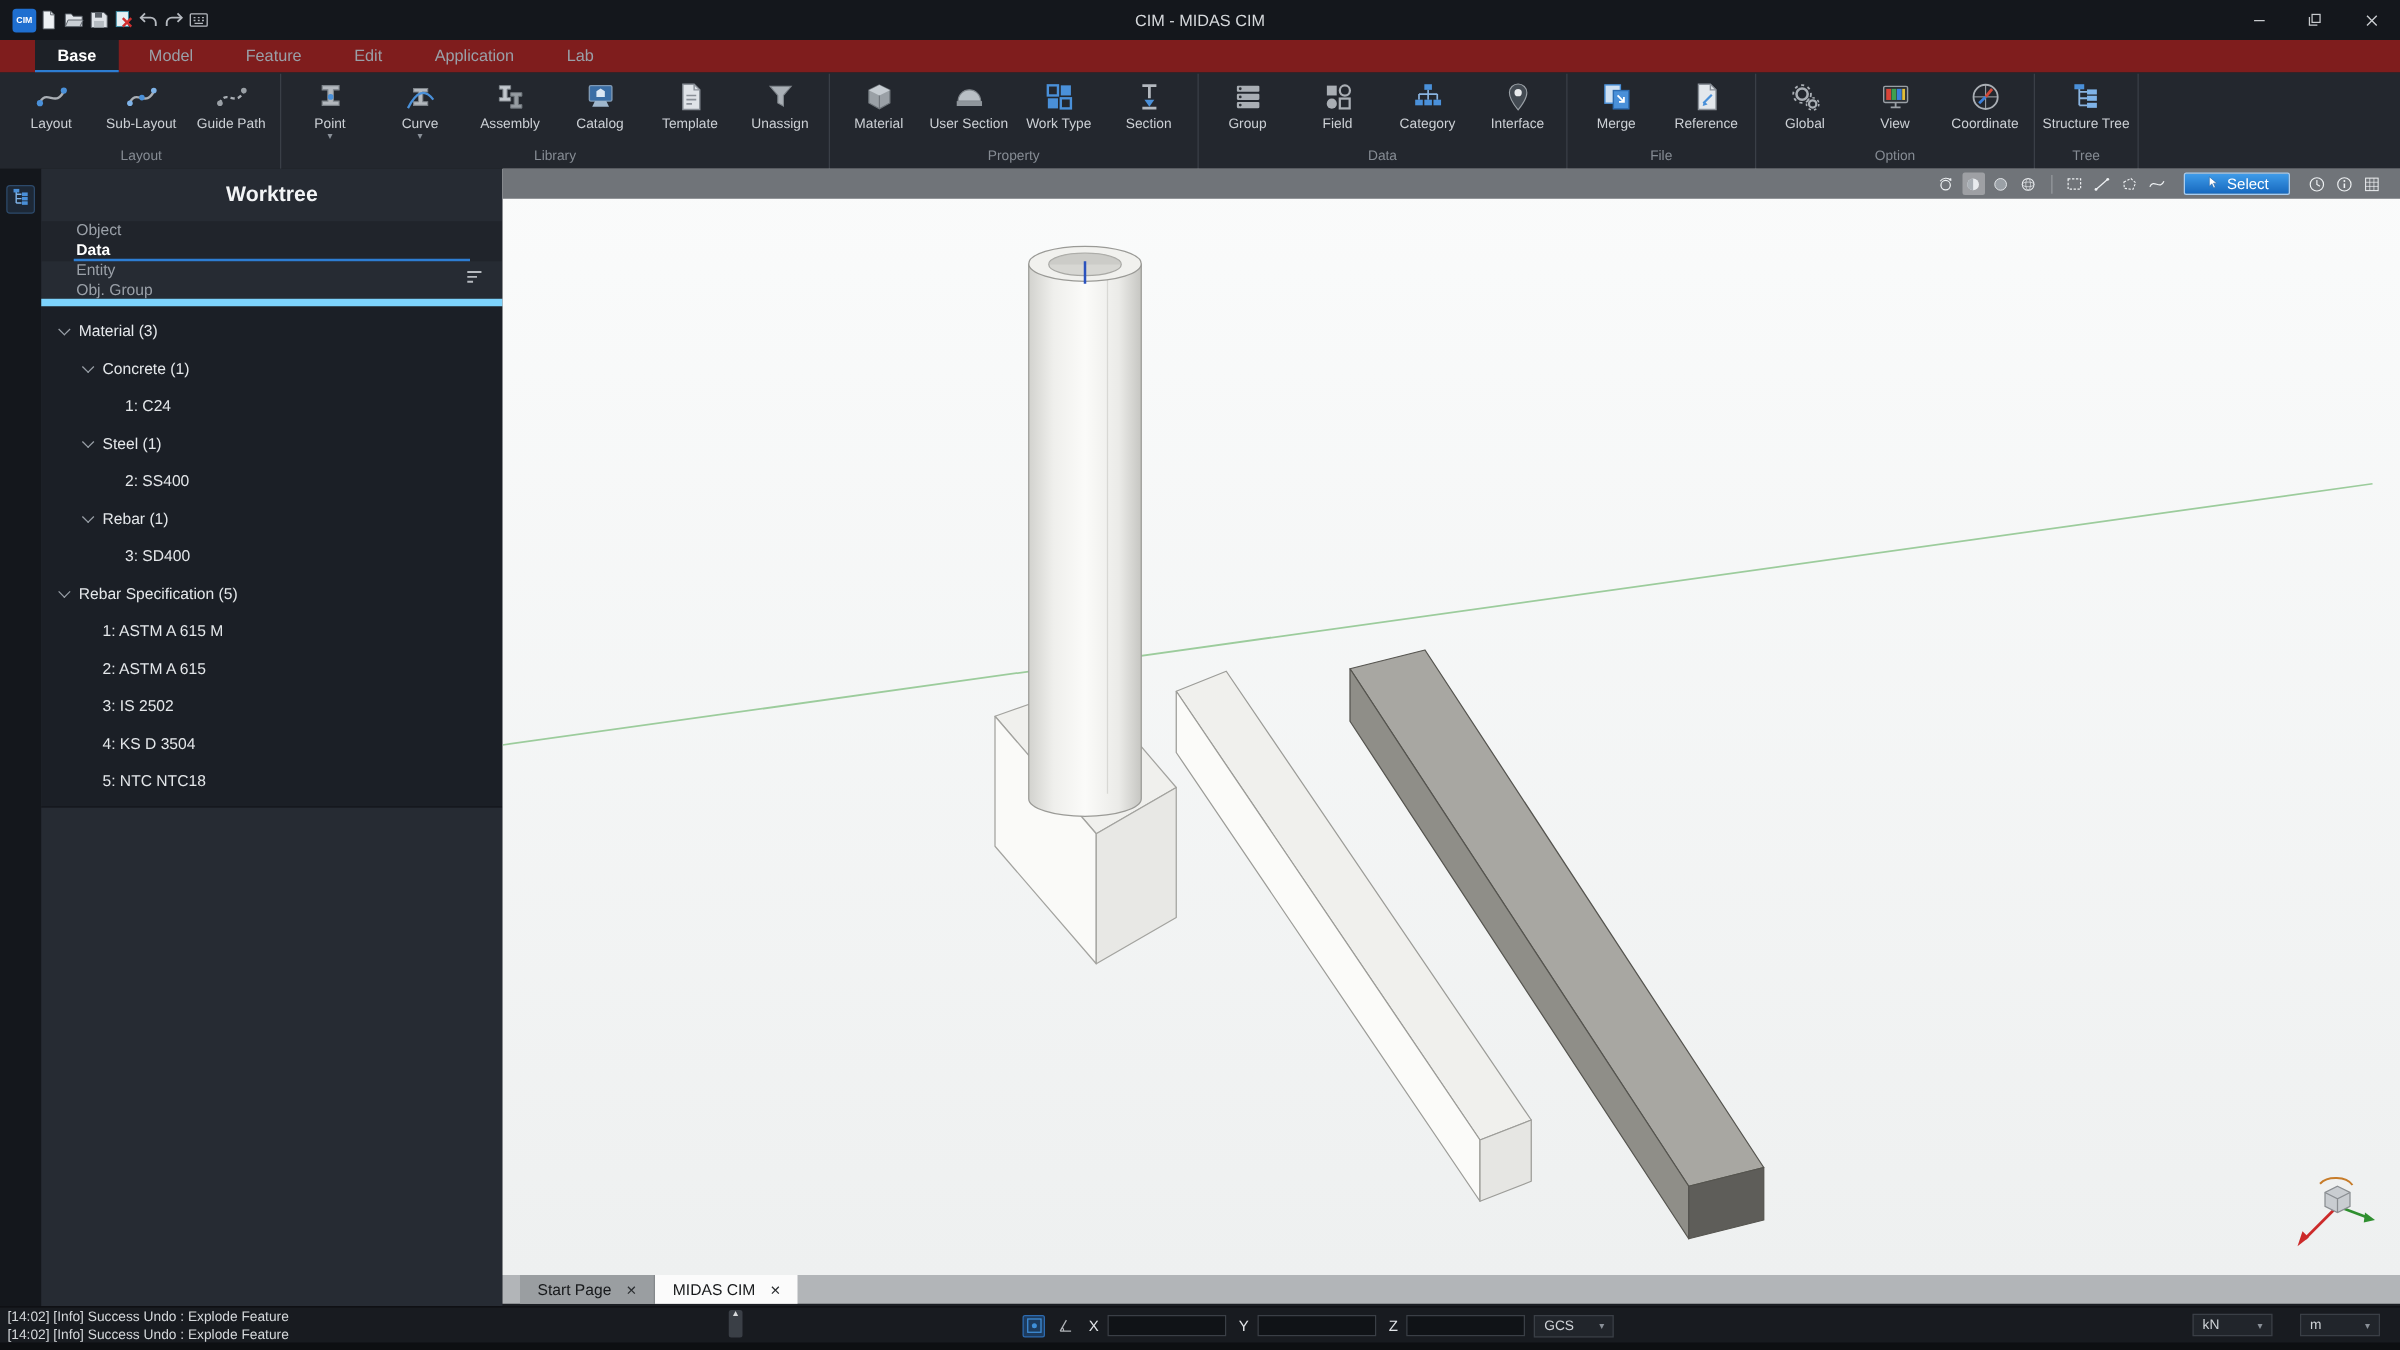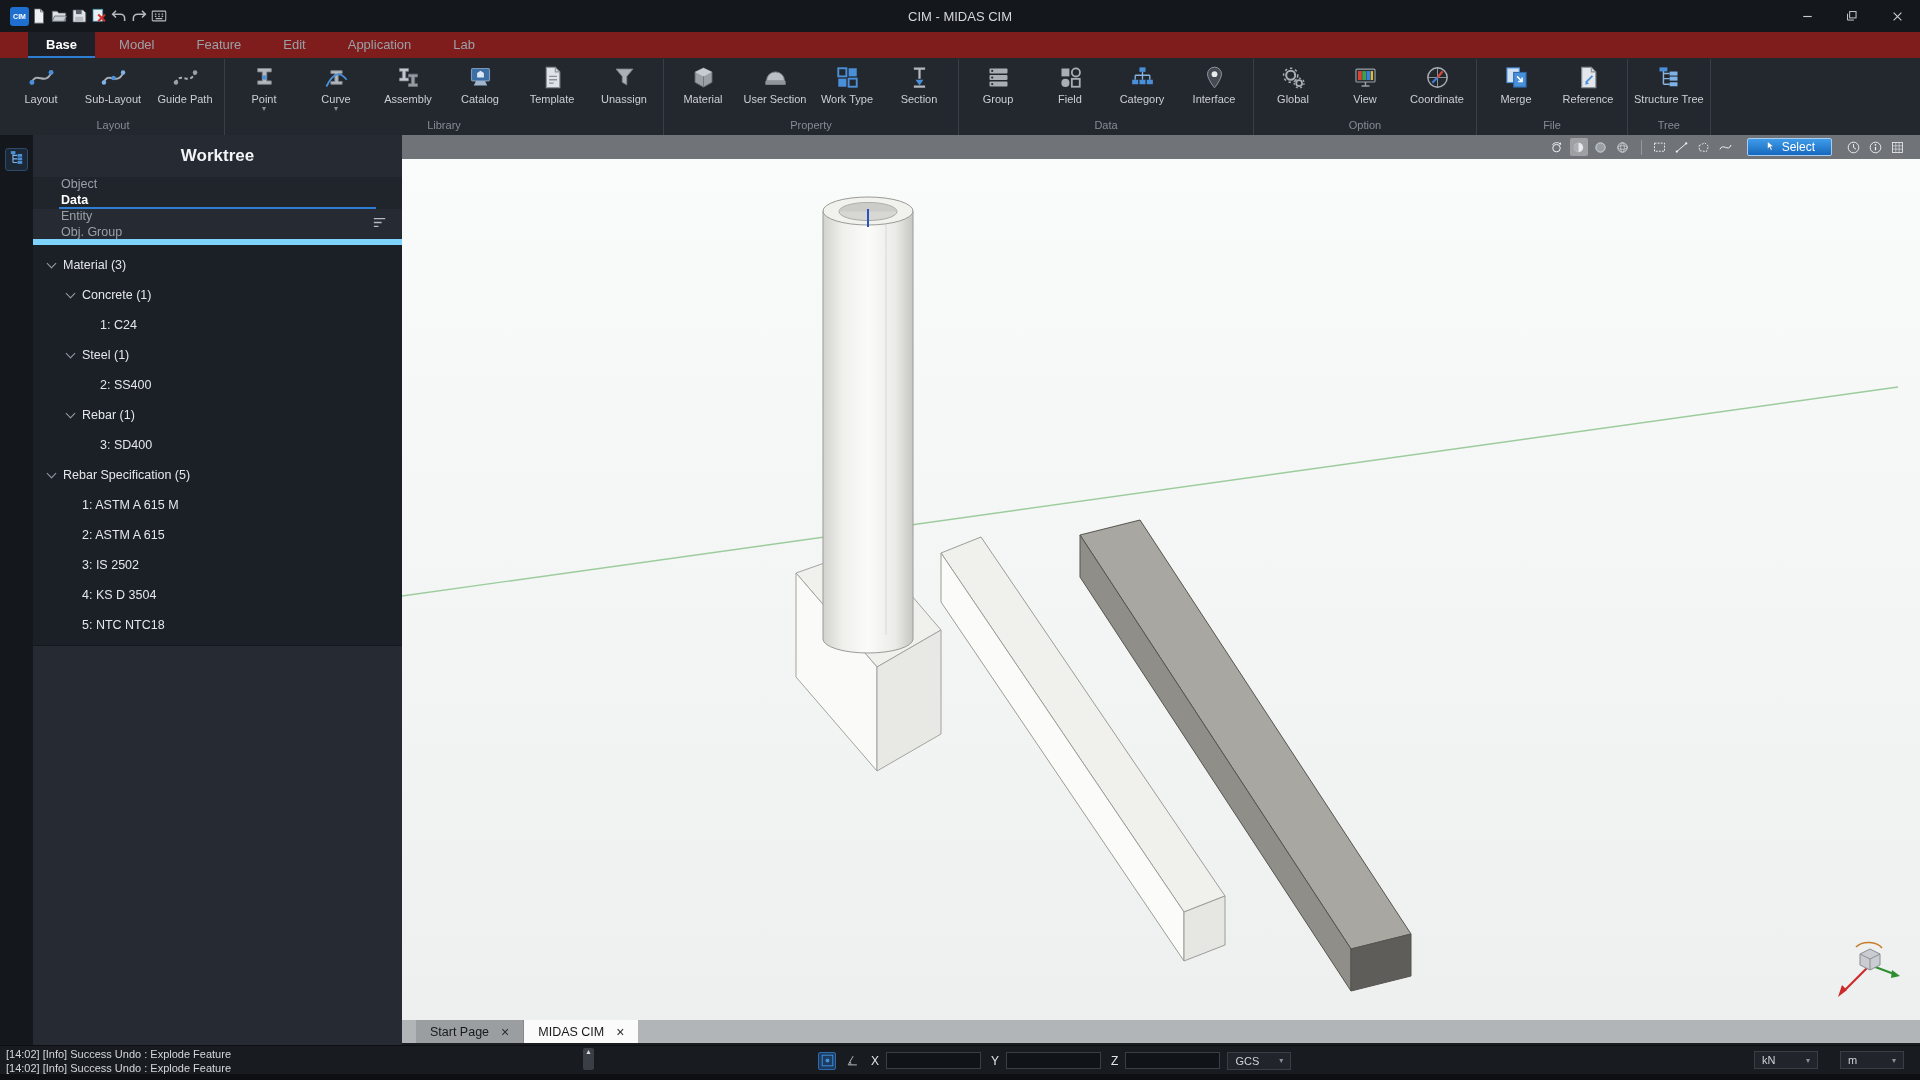--- a/index.html
+++ b/index.html
@@ -325,20 +325,43 @@
           <span class="lbl">Interface</span>
         </div>
       </div>
       <div class="rlabel">Data</div>
     </div>
 
     <div class="rgroup">
       <div class="rbtns">
         <div class="rbtn">
           <span class="icon"><svg viewBox="0 0 24 24">
+                <rect x="3.5" y="3.5" width="11" height="13" fill="#cfe0f2" stroke="#4a90d9"></rect>
+                <rect x="9.5" y="7.5" width="11" height="13" fill="#4a90d9" stroke="#2d6bb0"></rect>
+                <path d="M12.5 11l4.5 4.5M17 12v3.5h-3.5" fill="none" stroke="#fff" stroke-width="1.3"></path>
+              </svg></span>
+          <span class="lbl">Merge</span>
+        </div>
+        <div class="rbtn">
+          <span class="icon"><svg viewBox="0 0 24 24">
+                <path d="M6 3h8.5l4 4v14H6Z" fill="#e3e7ec" stroke="#8a9098"></path>
+                <path d="M14.5 3v4h4" fill="none" stroke="#8a9098"></path>
+                <path d="M9.5 16.5l6-6" stroke="#4a90d9" stroke-width="1.6"></path>
+                <path d="M9 18.5l1-3.5 2.5 2.5Z" fill="#4a90d9"></path>
+              </svg></span>
+          <span class="lbl">Reference</span>
+        </div>
+      </div>
+      <div class="rlabel">File</div>
+    </div>
+
+    <div class="rgroup">
+      <div class="rbtns">
+        <div class="rbtn">
+          <span class="icon"><svg viewBox="0 0 24 24">
                 <circle cx="9.5" cy="10" r="4" fill="none" stroke="#a9aeb4" stroke-width="1.8"></circle>
                 <circle cx="9.5" cy="10" r="6.3" fill="none" stroke="#a9aeb4" stroke-width="1.3" stroke-dasharray="2.2 2.6"></circle>
                 <circle cx="17" cy="17" r="2.6" fill="none" stroke="#a9aeb4" stroke-width="1.6"></circle>
                 <circle cx="17" cy="17" r="4.4" fill="none" stroke="#a9aeb4" stroke-width="1.1" stroke-dasharray="1.8 2.2"></circle>
               </svg></span>
           <span class="lbl">Global</span>
         </div>
         <div class="rbtn">
           <span class="icon"><svg viewBox="0 0 24 24">
                 <rect x="3.5" y="4.5" width="17" height="11.5" rx="1" fill="#2b2f34" stroke="#9aa0a6"></rect>
@@ -354,43 +377,20 @@
           <span class="icon"><svg viewBox="0 0 24 24">
                 <circle cx="12" cy="12" r="8.6" fill="none" stroke="#a9aeb4" stroke-width="1.3"></circle>
                 <path d="M12 3.4v17.2M3.4 12h17.2" stroke="#a9aeb4" stroke-width="0.7"></path>
                 <path d="M12 12l4.6-5.6" stroke="#d04838" stroke-width="2"></path>
                 <path d="M12 12l-4.6 4.6" stroke="#3b7fd9" stroke-width="2"></path>
               </svg></span>
           <span class="lbl">Coordinate</span>
         </div>
       </div>
       <div class="rlabel">Option</div>
-    </div>
-
-    <div class="rgroup">
-      <div class="rbtns">
-        <div class="rbtn">
-          <span class="icon"><svg viewBox="0 0 24 24">
-                <rect x="3.5" y="3.5" width="11" height="13" fill="#cfe0f2" stroke="#4a90d9"></rect>
-                <rect x="9.5" y="7.5" width="11" height="13" fill="#4a90d9" stroke="#2d6bb0"></rect>
-                <path d="M12.5 11l4.5 4.5M17 12v3.5h-3.5" fill="none" stroke="#fff" stroke-width="1.3"></path>
-              </svg></span>
-          <span class="lbl">Merge</span>
-        </div>
-        <div class="rbtn">
-          <span class="icon"><svg viewBox="0 0 24 24">
-                <path d="M6 3h8.5l4 4v14H6Z" fill="#e3e7ec" stroke="#8a9098"></path>
-                <path d="M14.5 3v4h4" fill="none" stroke="#8a9098"></path>
-                <path d="M9.5 16.5l6-6" stroke="#4a90d9" stroke-width="1.6"></path>
-                <path d="M9 18.5l1-3.5 2.5 2.5Z" fill="#4a90d9"></path>
-              </svg></span>
-          <span class="lbl">Reference</span>
-        </div>
-      </div>
-      <div class="rlabel">File</div>
     </div>
 
     <div class="rgroup">
       <div class="rbtns">
         <div class="rbtn">
           <span class="icon"><svg viewBox="0 0 24 24">
                 <path d="M7.5 6v12M7.5 8.5H13M7.5 13H13M7.5 18H13" fill="none" stroke="#8ab4e0" stroke-width="1.3"></path>
                 <rect x="4" y="3" width="7" height="3.6" fill="#4a90d9"></rect>
                 <rect x="13" y="6.7" width="7" height="3.6" fill="#7fb3e8"></rect>
                 <rect x="13" y="11.2" width="7" height="3.6" fill="#7fb3e8"></rect>

